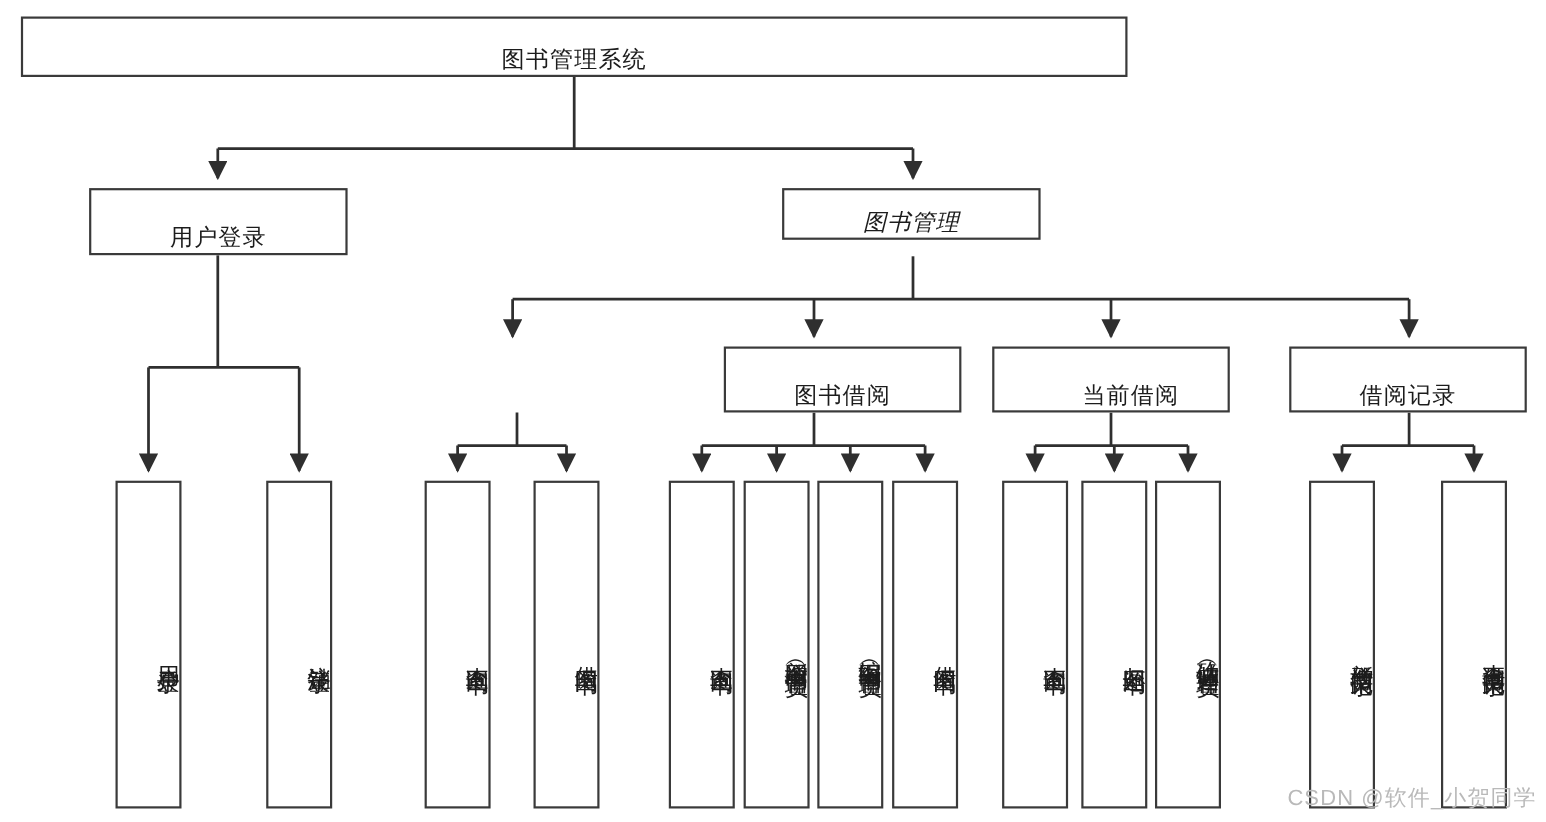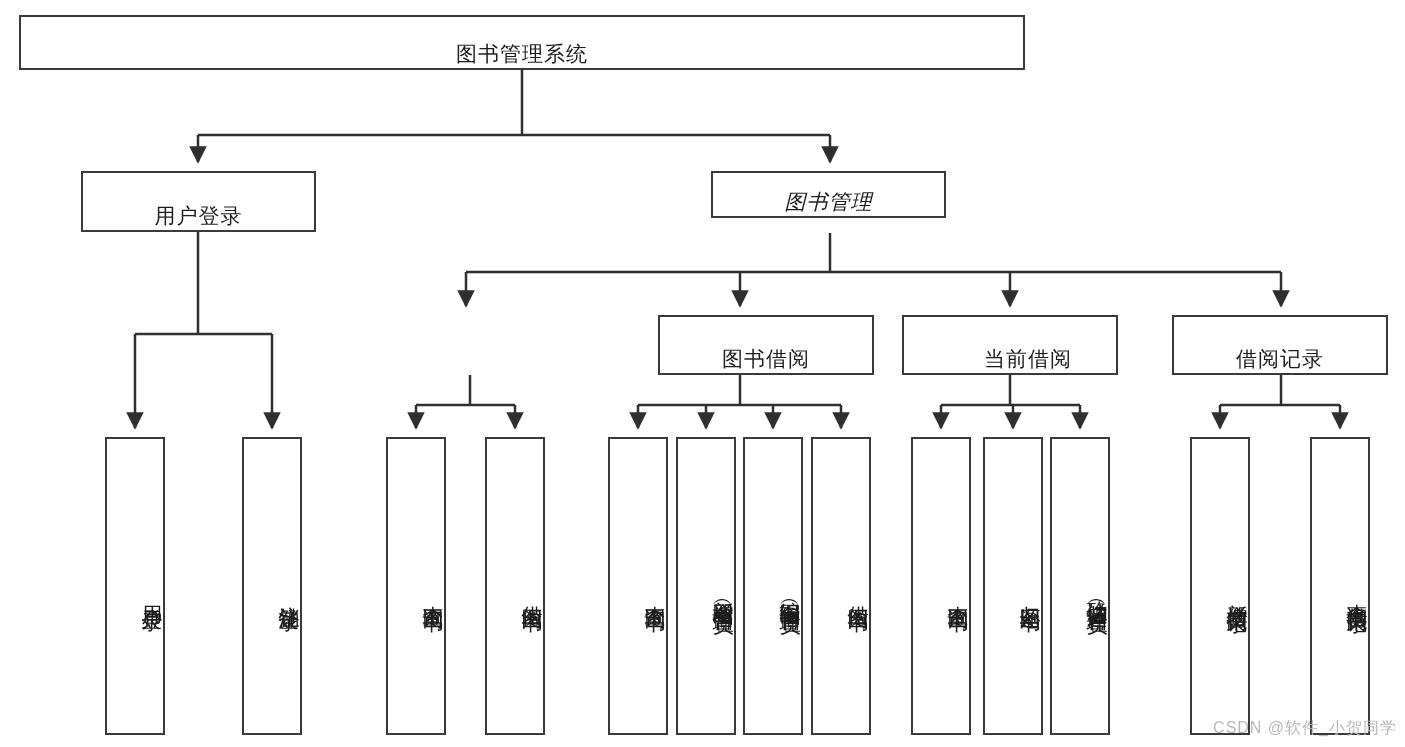--- a/index.html
+++ b/index.html
@@ -8,21 +8,21 @@
   #diagram-root{position:relative;width:1405px;height:747px;background:#fff;}
   svg.layer{position:absolute;left:0;top:0;width:1405px;height:747px;}
   .node{position:absolute;box-sizing:border-box;background:#ffffff;
         border:2px solid #3a3a3a;display:flex;align-items:flex-end;
         justify-content:center;text-align:center;color:#1c1c1c;}
   .node.h{font-size:21px;letter-spacing:1px;}
   .node.v{writing-mode:vertical-rl;text-orientation:upright;
           font-size:21px;line-height:1.08;letter-spacing:2px;
           padding-top:14px;align-items:flex-start;justify-content:center;}
   .node.v span{display:block;}
-  .watermark{position:absolute;right:8px;bottom:8px;font-size:16px;
+  .watermark{position:absolute;right:8px;bottom:8px;font-size:20px;
              color:#b9b9b9;letter-spacing:1px;white-space:nowrap;}
 </style>
 </head>
 <body>
 
 <div id="diagram-root">
 
   <svg class="layer" viewBox="0 0 1405 747" xmlns="http://www.w3.org/2000/svg">
     <defs>
       <marker id="arrow" viewBox="0 0 10 10" refX="9" refY="5" markerWidth="7" markerHeight="7" orient="auto-start-reverse">

